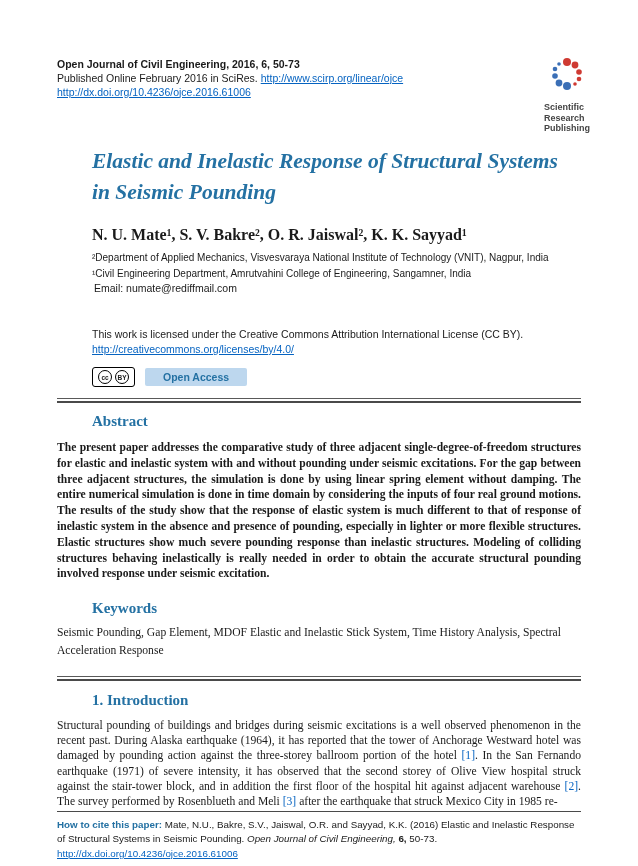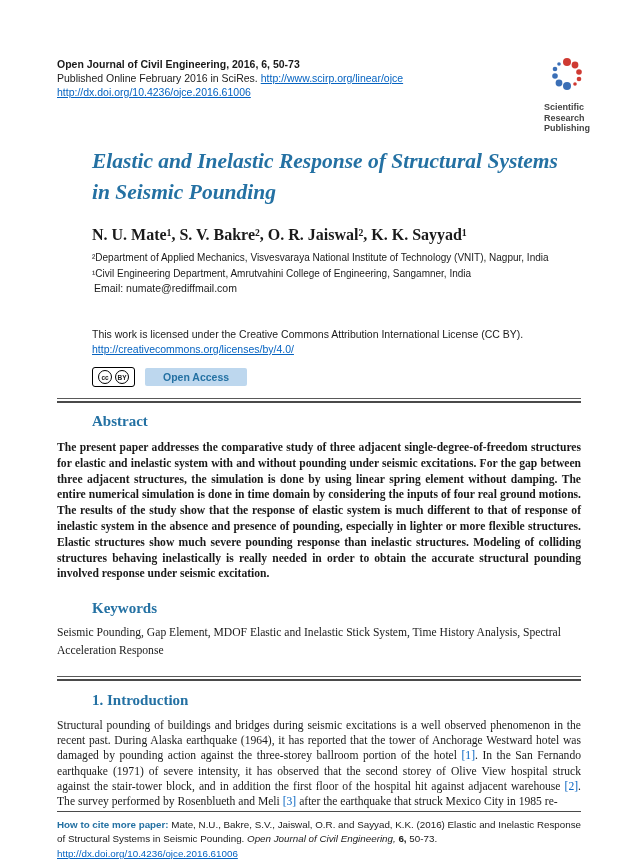--- a/index.html
+++ b/index.html
@@ -112,17 +112,17 @@
 
   <div class="abs h-section keywords-head">Keywords</div>
   <div class="abs keywords-text">Seismic Pounding, Gap Element, MDOF Elastic and Inelastic Stick System, Time History Analysis, Spectral Acceleration Response</div>
 
   <div class="abs divider divider-2"></div>
 
   <div class="abs h-section intro-head">1. Introduction</div>
   <div class="abs intro-text"><span>Structural pounding of buildings and bridges during seismic excitations is a well observed phenomenon in the recent past. During Alaska earthquake (1964), it has reported that the tower of Anchorage Westward hotel was damaged by pounding action against the three-storey ballroom portion of the hotel </span><span class="cite">[1]</span><span>. In the San Fernando earthquake (1971) of severe intensity, it has observed that the second storey of Olive View hospital struck against the stair-tower block, and in addition the first floor of the hospital hit against adjacent warehouse </span><span class="cite">[2]</span><span>. The survey performed by Rosenblueth and Meli </span><span class="cite">[3]</span><span> after the earthquake that struck Mexico City in 1985 re-</span></div>
 
   <div class="abs footer sans">
-    <div><span class="footer-label">How to cite more paper: </span><span>Mate, N.U., Bakre, S.V., Jaiswal, O.R. and Sayyad, K.K. (2016) Elastic and Inelastic Response of Structural Systems in Seismic Pounding. </span><i>Open Journal of Civil Engineering,</i><b> 6,</b><span> 50-73.</span></div>
+    <div><span class="footer-label">How to cite this paper: </span><span>Mate, N.U., Bakre, S.V., Jaiswal, O.R. and Sayyad, K.K. (2016) Elastic and Inelastic Response of Structural Systems in Seismic Pounding. </span><i>Open Journal of Civil Engineering,</i><b> 6,</b><span> 50-73.</span></div>
     <div><a class="link">http://dx.doi.org/10.4236/ojce.2016.61006</a></div>
   </div>
 
 </div>
 
 </body></html>

